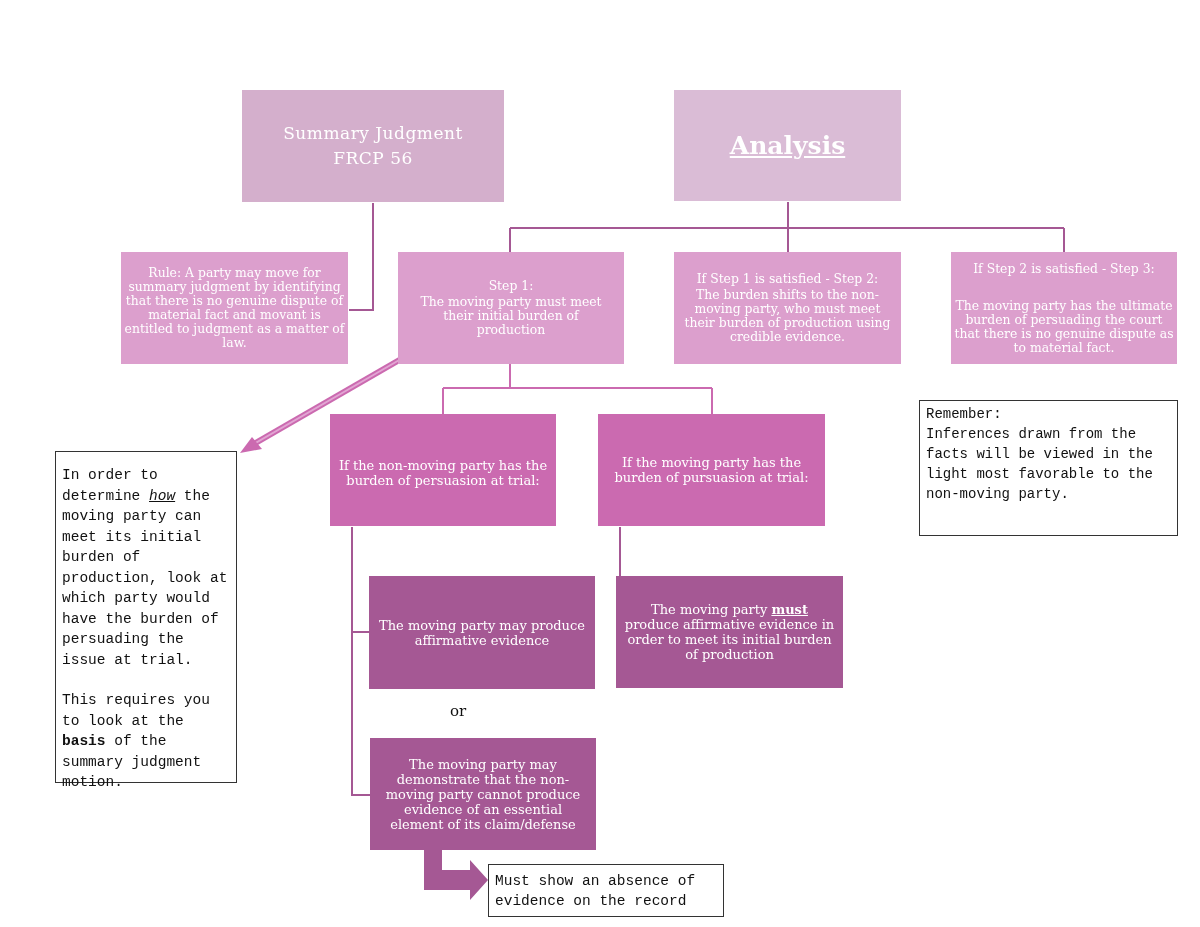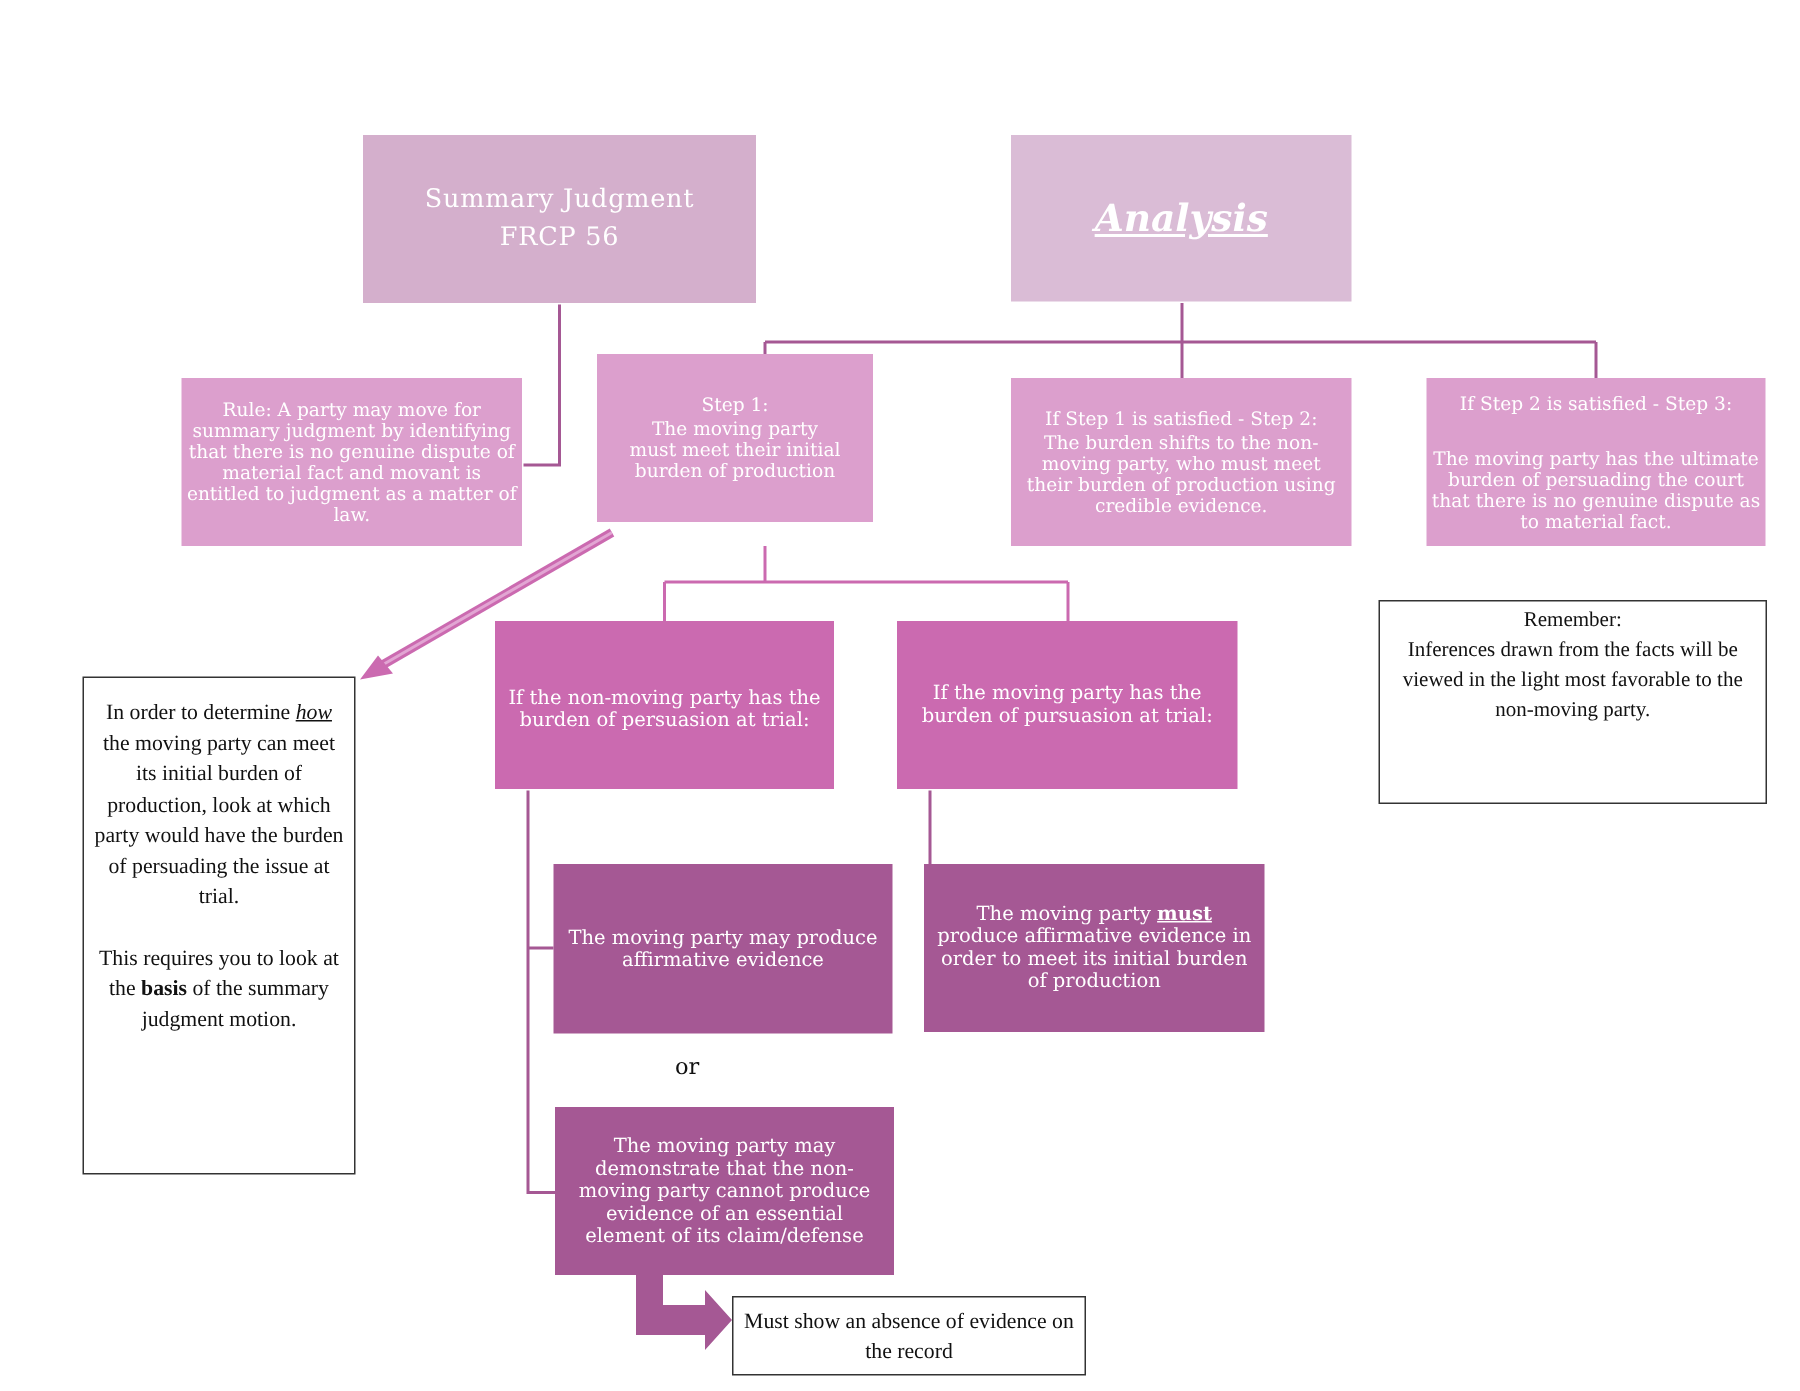--- a/index.html
+++ b/index.html
@@ -3,38 +3,38 @@
 <meta charset="utf-8">
 <style>
   html, body { margin: 0; padding: 0; background: #ffffff; }
   body { width: 1200px; height: 927px; position: relative; overflow: hidden;
          font-family: "DejaVu Serif", "Liberation Serif", serif; }
   .box { position: absolute; box-sizing: border-box; display: flex; flex-direction: column;
          align-items: center; justify-content: center; text-align: center; color: #ffffff; }
   .top1 { left: 242px; top: 90px; width: 262px; height: 112px; background: #d4afcc;
           font-weight: normal; font-size: 17px; line-height: 25px; letter-spacing: 0.5px; }
   .top2 { left: 674px; top: 90px; width: 227px; height: 111px; background: #dabcd6;
-          font-weight: bold; font-size: 25px; font-style: italic; }
+          font-weight: bold; font-size: 25px; }
   .top2 span { text-decoration: underline; }
   .l2 { background: #dc9fcd; font-size: 12.4px; line-height: 14px; font-weight: 300; }
   .rule { left: 121px; top: 252px; width: 227px; height: 112px; padding: 2px 3px; }
-  .step1 { left: 398px; top: 236px; width: 184px; height: 112px; padding: 4px 20px; }
+  .step1 { left: 398px; top: 252px; width: 226px; height: 112px; padding: 4px 20px; }
   .step2 { left: 674px; top: 252px; width: 227px; height: 112px; padding: 4px 6px; }
   .step3 { left: 951px; top: 252px; width: 226px; height: 112px; padding: 2px 3px; gap: 21px; }
   .l2 .head { margin-bottom: 2px; }
   .l3 { background: #cb6ab0; font-size: 13px; line-height: 15px; padding: 6px 8px; }
   .nm { left: 330px; top: 414px; width: 226px; height: 112px; justify-content: flex-start; padding-top: 44px; }
   .mv { left: 598px; top: 414px; width: 227px; height: 112px; }
   .l4 { background: #a55894; font-size: 13px; line-height: 15px; padding: 4px 6px; }
   .may1 { left: 369px; top: 576px; width: 226px; height: 113px; }
   .must { left: 616px; top: 576px; width: 227px; height: 112px; }
   .may2 { left: 370px; top: 738px; width: 226px; height: 112px; }
   .must u { font-weight: bold; }
   .note { position: absolute; box-sizing: border-box; border: 1px solid #333; background: #fff;
-          color: #111; text-align: center; font-family: Liberation Serif, serif; }
+          color: #111; font-family: Liberation Mono, monospace; }
   .left-note { left: 55px; top: 451px; width: 182px; height: 332px; font-size: 14.5px; line-height: 20.5px; padding: 13px 6px; }
   .left-note p { margin: 0 0 20px 0; }
   .remember { left: 919px; top: 400px; width: 259px; height: 136px; font-size: 14px; line-height: 20px; padding: 3px 6px; }
   .absence { left: 488px; top: 864px; width: 236px; height: 53px; font-size: 14.5px; line-height: 20px;
              display: flex; align-items: center; justify-content: center; padding: 2px 6px; }
   .or { position: absolute; left: 450px; top: 702px; font-size: 15px; color: #111; }
   svg.lines { position: absolute; left: 0; top: 0; }
 </style>
 </head>
 <body>

